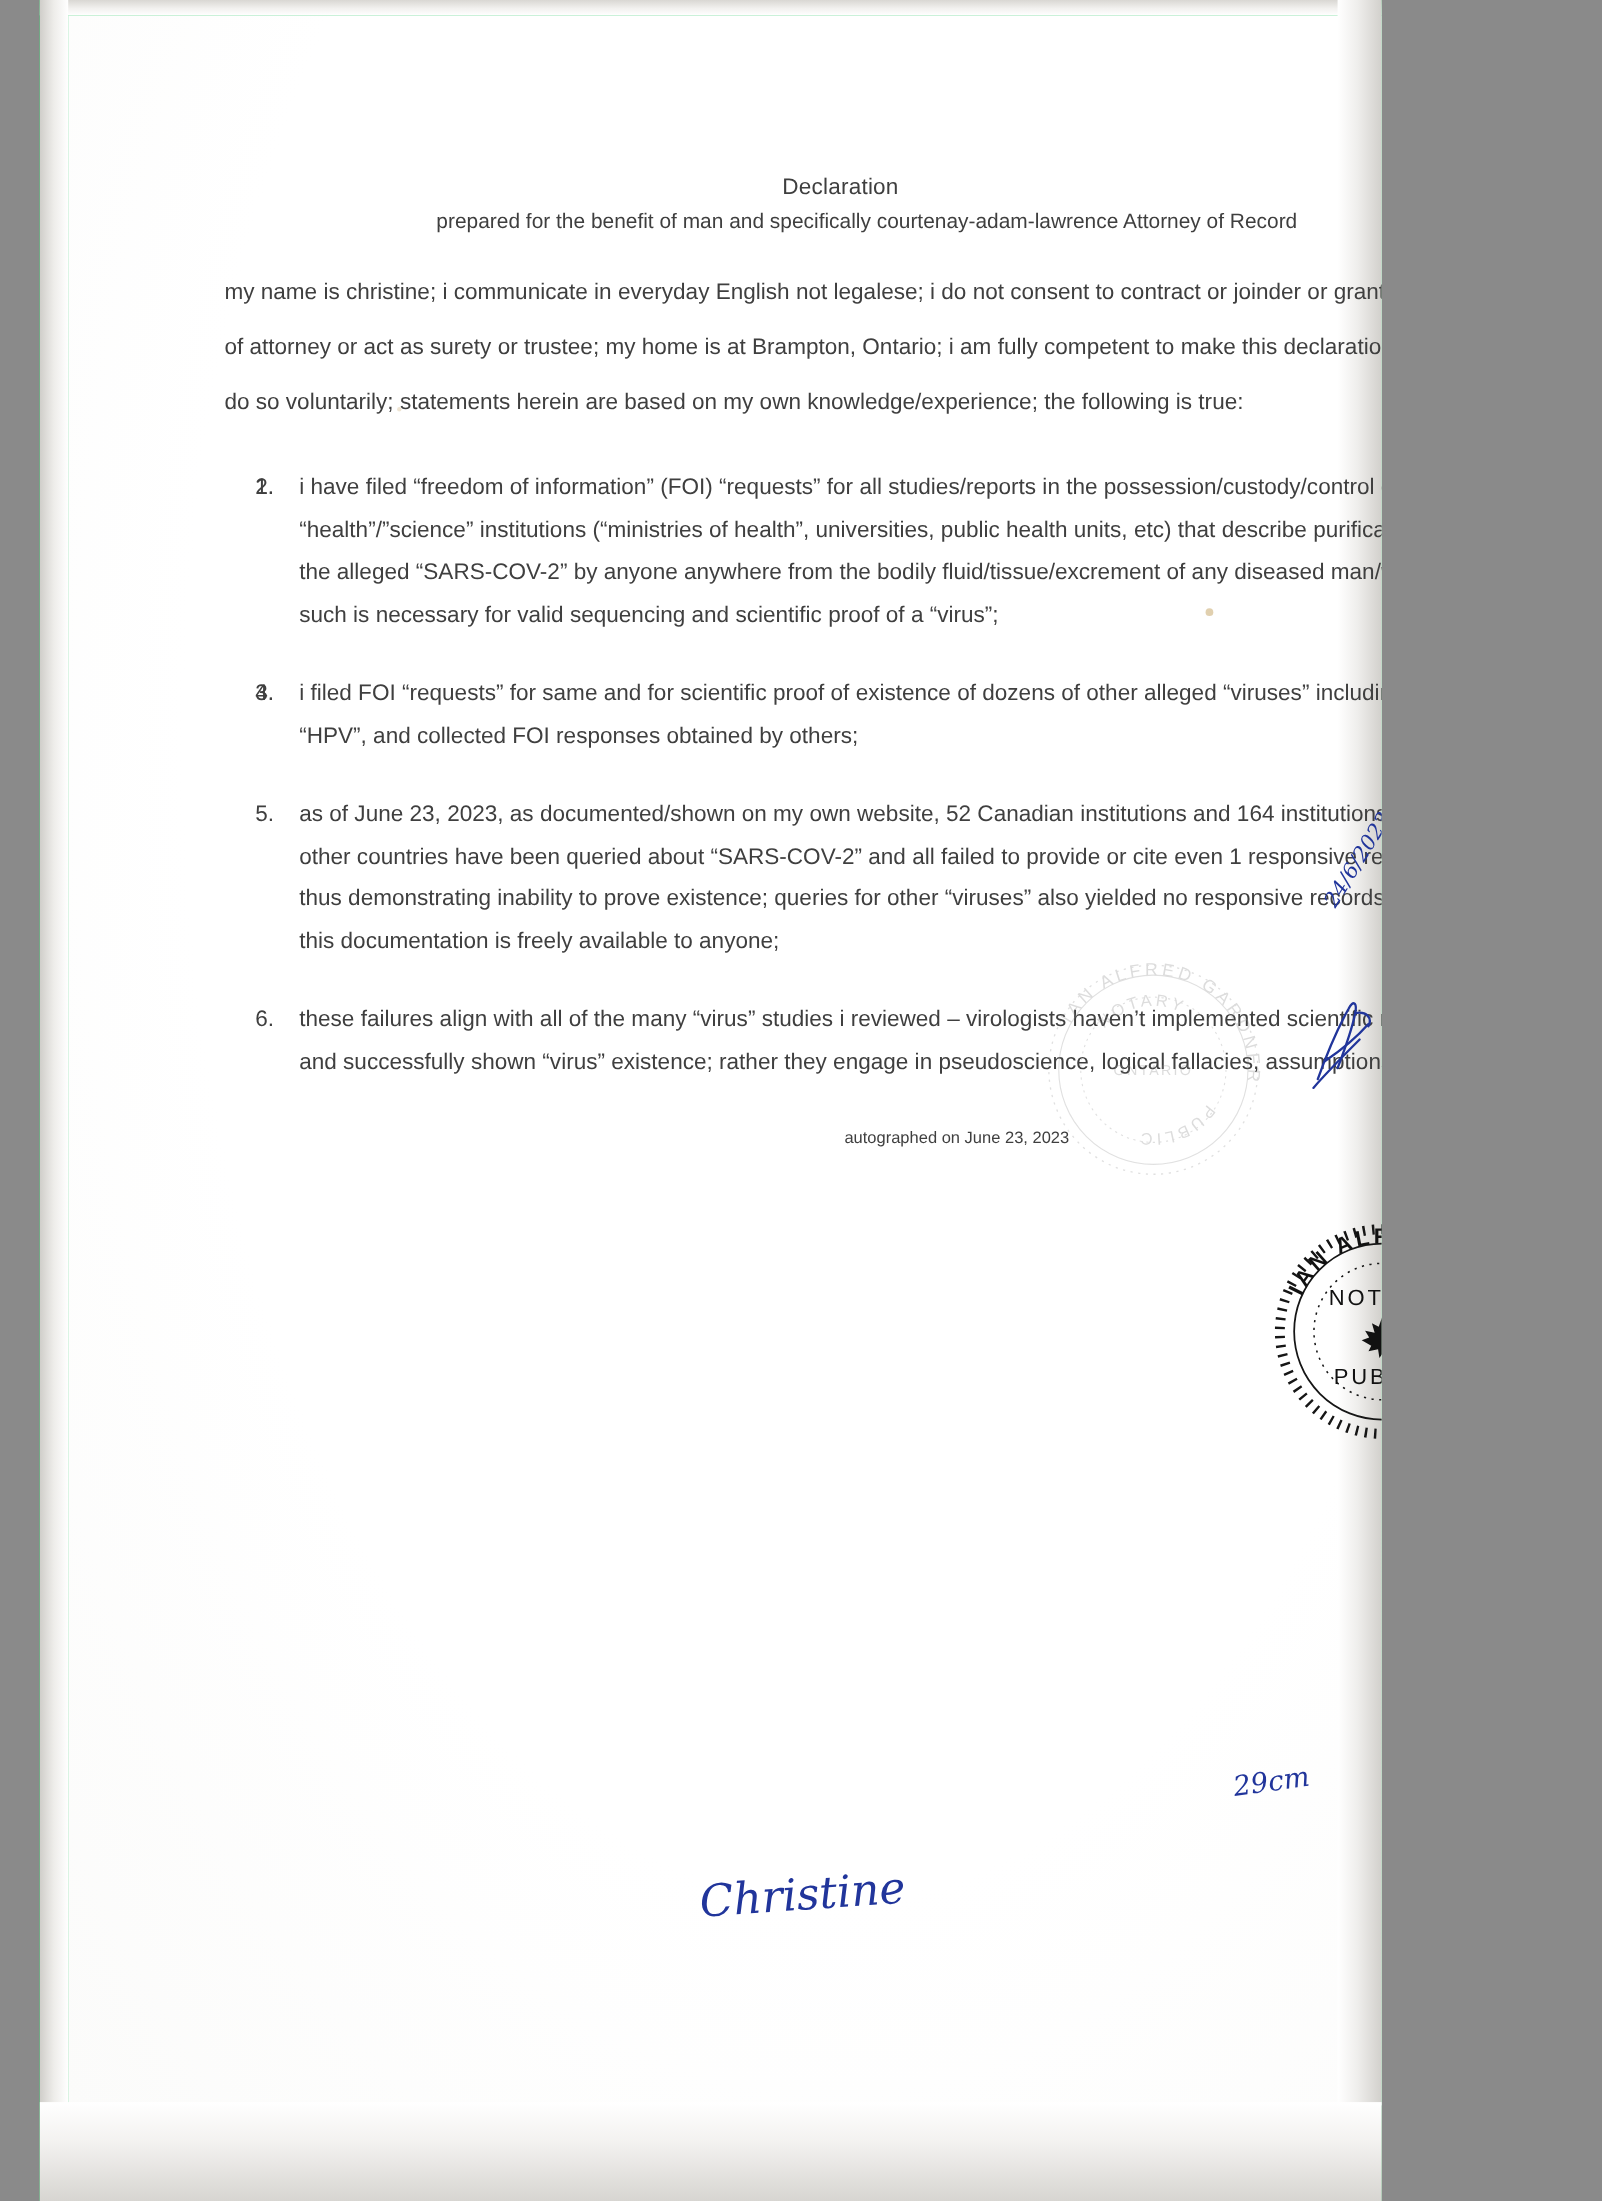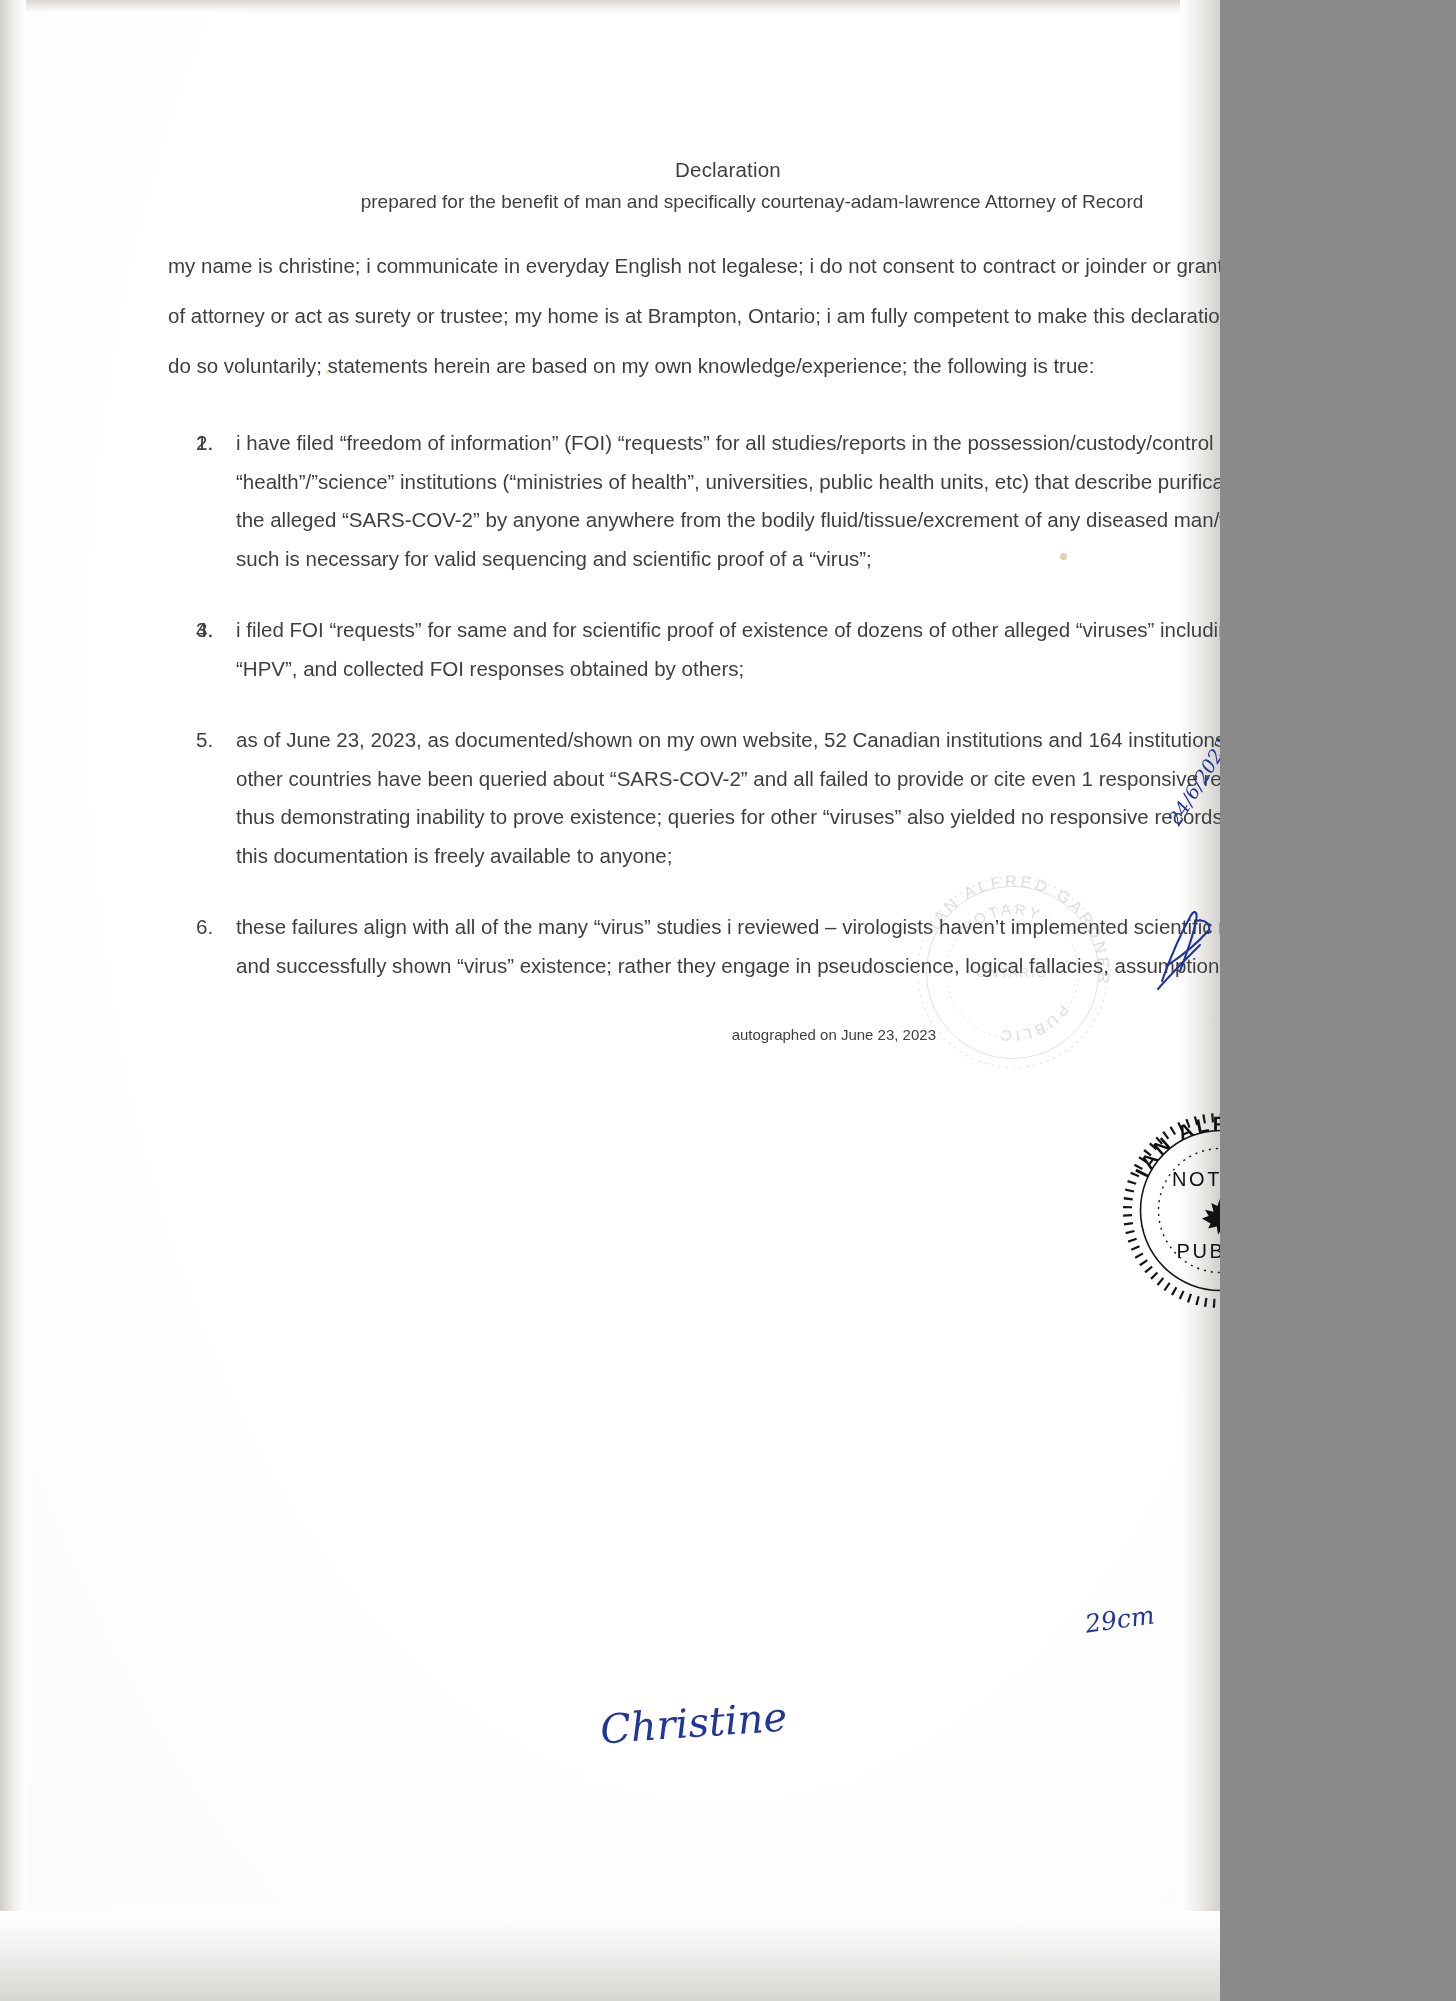--- a/index.html
+++ b/index.html
@@ -8,20 +8,21 @@
     background: #8a8a8a;
   }
   .page {
     position: relative;
     width: 1220px;
     height: 2001px;
     background: #22c55e;
     overflow: hidden;
     font-family: "Liberation Sans", sans-serif;
     color: #3b3b3b;
+    margin-left: 36px;
   }
   
   .scan-edge-top {
     position: absolute; left: 0; top: 0; width: 1456px; height: 14px;
     background: linear-gradient(to bottom, #d9d7d3 0%, #f2f1ef 55%, #ffffff 100%);
   }
   .scan-edge-left {
     position: absolute; left: 0; top: 0; width: 26px; height: 2001px;
     background: linear-gradient(to right, #cfcdc9 0%, #eeedea 50%, #ffffff 100%);
   }

